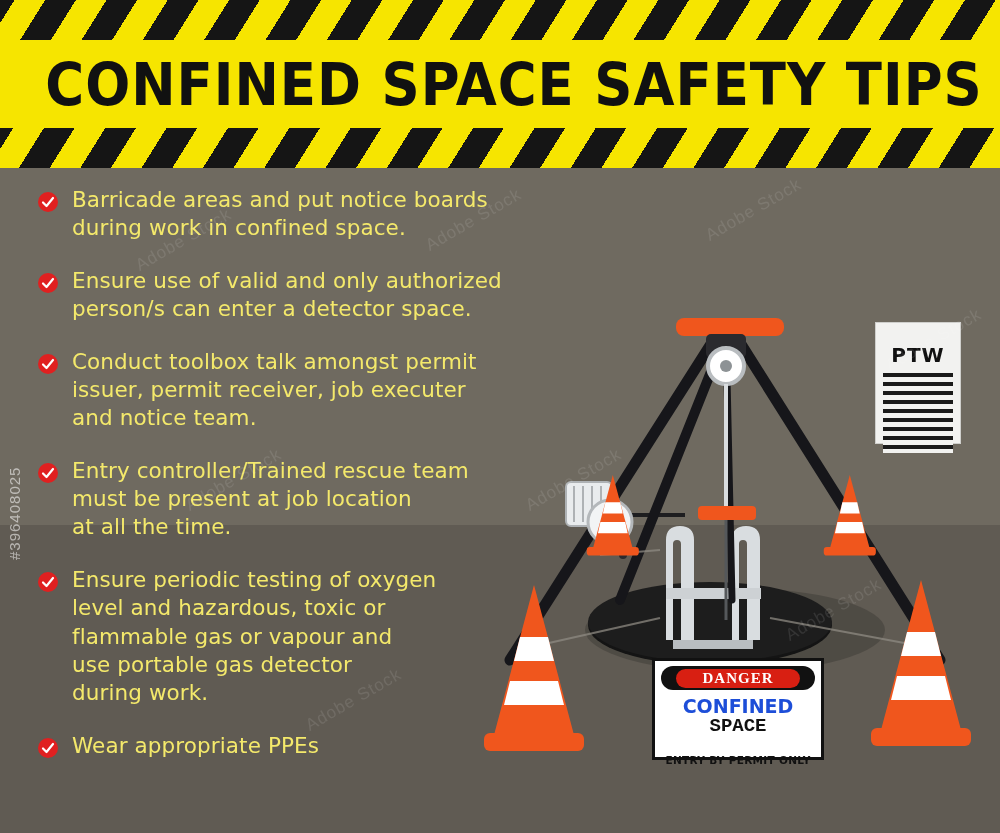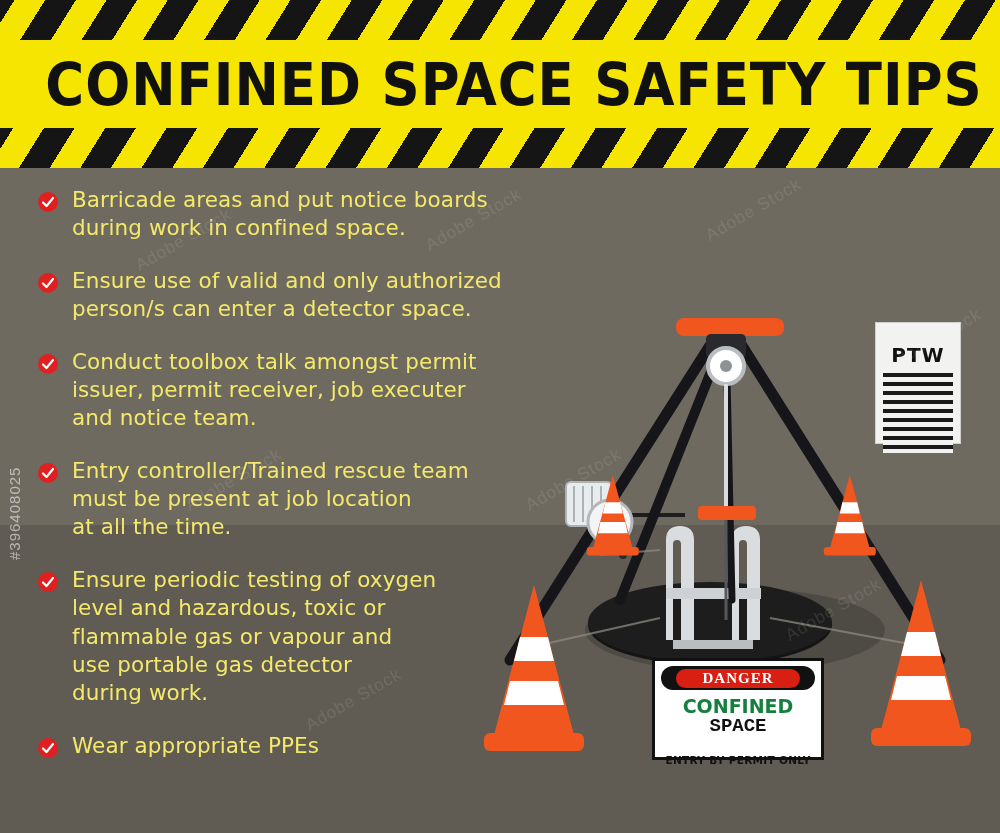--- a/index.html
+++ b/index.html
@@ -228,21 +228,21 @@
     <div style="position:absolute; left:405px; top:22px; width:86px; height:122px; background:#f2f2f0; border:1px solid #cfcfcc;">
       <div style="text-align:center; font-family:'DejaVu Sans',sans-serif; font-weight:700; font-size:20px; color:#111; margin-top:20px; letter-spacing:1px;">PTW</div>
       <div style="margin:6px 7px 0 7px; height:80px; background:repeating-linear-gradient(to bottom,#1a1a1a 0px,#1a1a1a 4px,#f2f2f0 4px,#f2f2f0 9px);"></div>
     </div>
 
     
     <div style="position:absolute; left:182px; top:358px; width:172px; height:102px; background:#ffffff; border:3px solid #111;">
       <div style="margin:5px 6px 0 6px; height:24px; background:#111; border-radius:12px; display:flex; align-items:center; justify-content:center;">
         <span style="background:#d81f12; color:#fff; font-family:Liberation Serif, serif; font-weight:700; font-size:15px; letter-spacing:1px; padding:1px 26px; border-radius:10px;">DANGER</span>
       </div>
-      <div style="text-align:center; font-family:'DejaVu Sans',sans-serif; font-weight:700; font-size:19px; color:#15803d; margin-top:7px; line-height:1.05;">CONFINED</div>
+      <div style="text-align:center; font-family:'DejaVu Sans',sans-serif; font-weight:700; font-size:19px; color:#1d4ed8; margin-top:7px; line-height:1.05;">CONFINED</div>
       <div style="text-align:center; font-family:Liberation Mono, monospace; font-weight:700; font-size:19px; color:#111; line-height:1.05;">SPACE</div>
       <div style="text-align:center; font-family:'DejaVu Sans',sans-serif; font-weight:700; font-size:10.5px; color:#111; margin-top:17px; letter-spacing:0.3px;">ENTRY BY PERMIT ONLY</div>
     </div>
   </div>
 
   <div class="tips">
 
     <div class="tip">
       <span class="tick">
         <svg width="14" height="14" viewBox="0 0 14 14">

